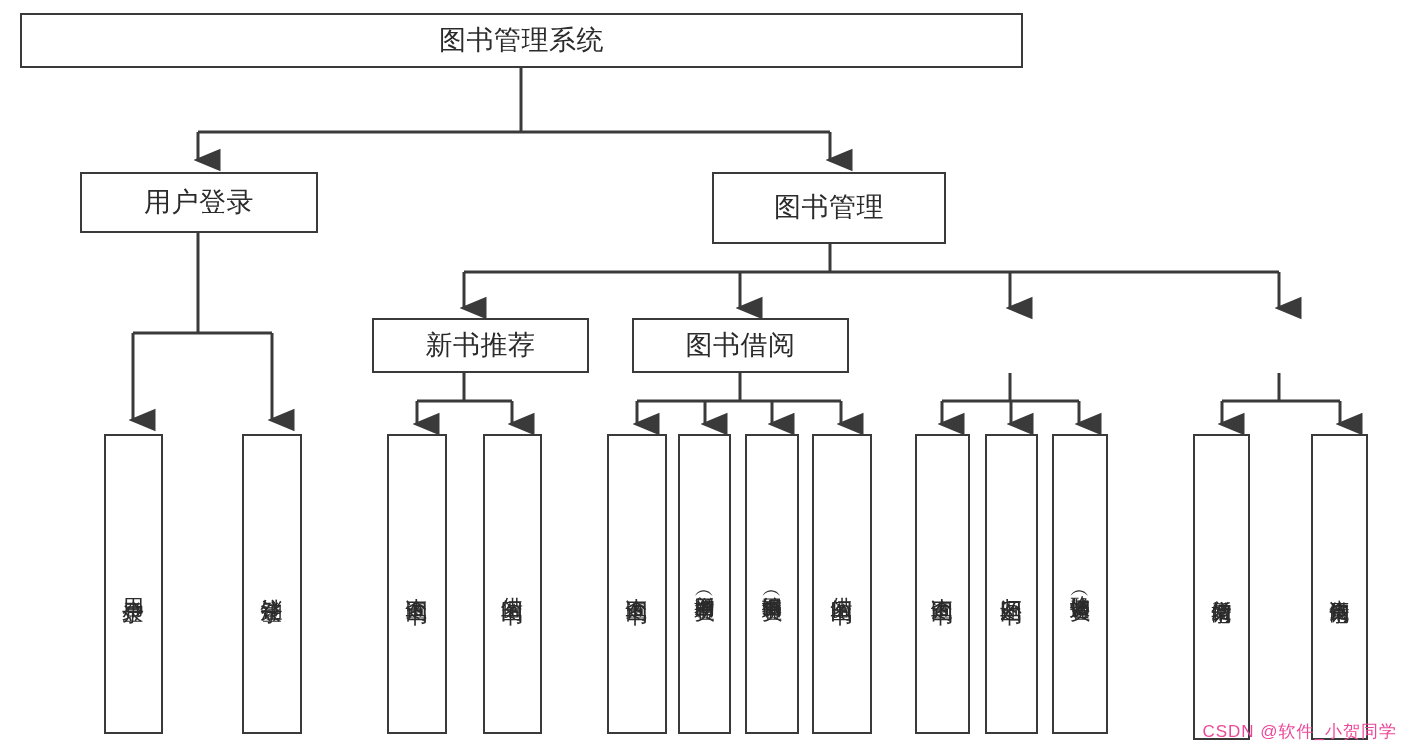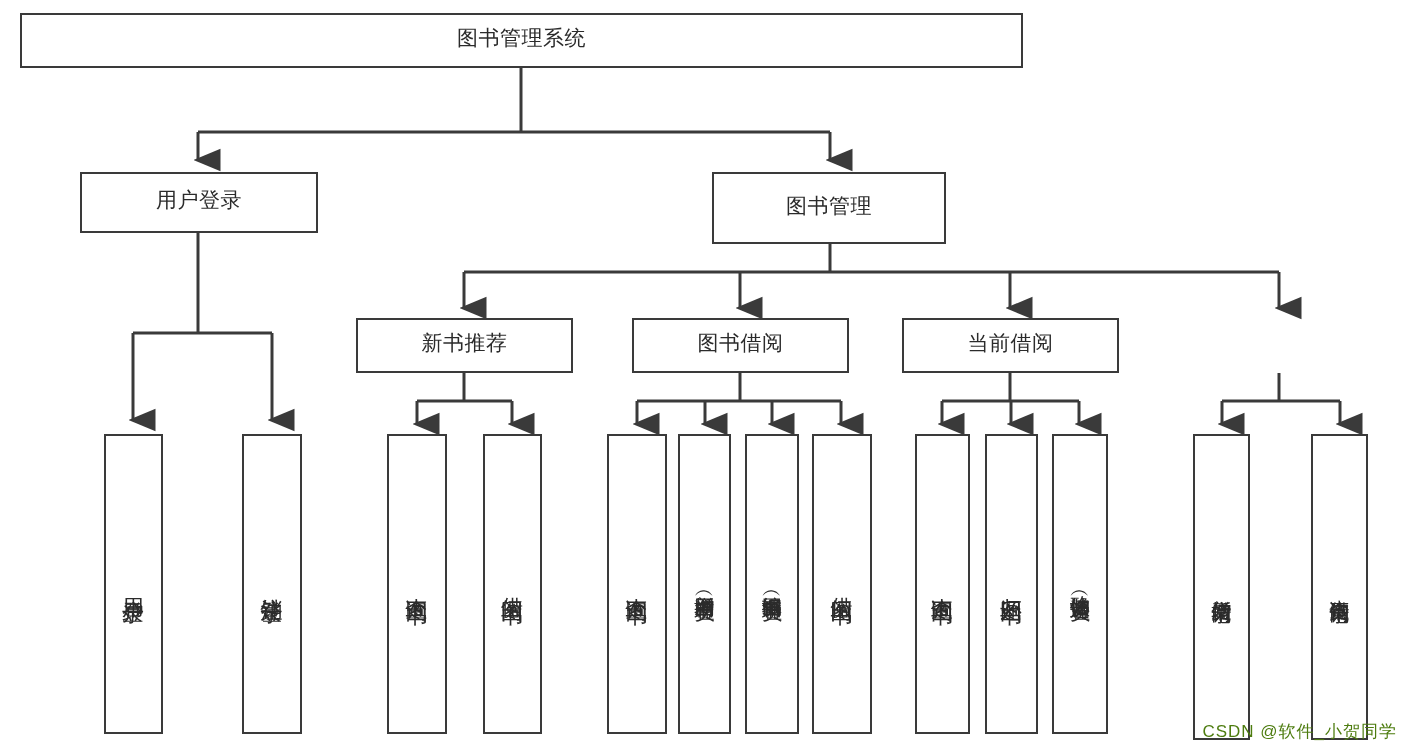--- a/index.html
+++ b/index.html
@@ -37,22 +37,21 @@
     justify-content: center;
     color: #2b2b2b;
   }
   .node .label {
     display: block;
     line-height: 1.18;
     letter-spacing: 0.5px;
     white-space: nowrap;
   }
   .node.horiz .label {
-    font-size: 21px;
-    font-family: Liberation Mono, monospace;
+    font-size: 27px;
   }
   .node.vert {
     align-items: center;
     justify-content: center;
     padding: 6px 0;
   }
   .node.vert .label {
     writing-mode: vertical-rl;
     text-orientation: upright;
     font-size: 22px;
@@ -62,21 +61,21 @@
   }
   .node.vert.narrow .label {
     font-size: 20px;
     letter-spacing: 1px;
   }
   #watermark {
     position: absolute;
     right: 8px;
     bottom: 4px;
     font-size: 17px;
-    color: #4d7c0f;
+    color: #ec4899;
     letter-spacing: 1px;
     white-space: nowrap;
     font-family: "Liberation Sans", "DejaVu Sans", sans-serif;
   }
 </style>
 </head>
 <body>
 
 <div id="diagram-root">
 
@@ -134,28 +133,25 @@
     <span class="label">图书管理系统</span>
   </div>
 
   <div class="node horiz" style="left:80px; top:172px; width:238px; height:61px;">
     <span class="label">用户登录</span>
   </div>
   <div class="node horiz" style="left:712px; top:172px; width:234px; height:72px;">
     <span class="label">图书管理</span>
   </div>
 
-  <div class="node horiz" style="left:356px; top:318px; width:217px; height:55px;">
+  <div class="node horiz" style="left:372px; top:318px; width:217px; height:55px;">
     <span class="label">新书推荐</span>
   </div>
   <div class="node horiz" style="left:632px; top:318px; width:217px; height:55px;">
     <span class="label">图书借阅</span>
-  </div>
-  <div class="node horiz" style="left:902px; top:318px; width:217px; height:55px;">
-    <span class="label">当前借阅</span>
   </div>
 
   <div class="node vert" style="left:104px; top:434px; width:59px; height:300px;">
     <span class="label">用户登录</span>
   </div>
   <div class="node vert" style="left:242px; top:434px; width:60px; height:300px;">
     <span class="label">注销登录</span>
   </div>
 
   <div class="node vert" style="left:387px; top:434px; width:60px; height:300px;">

